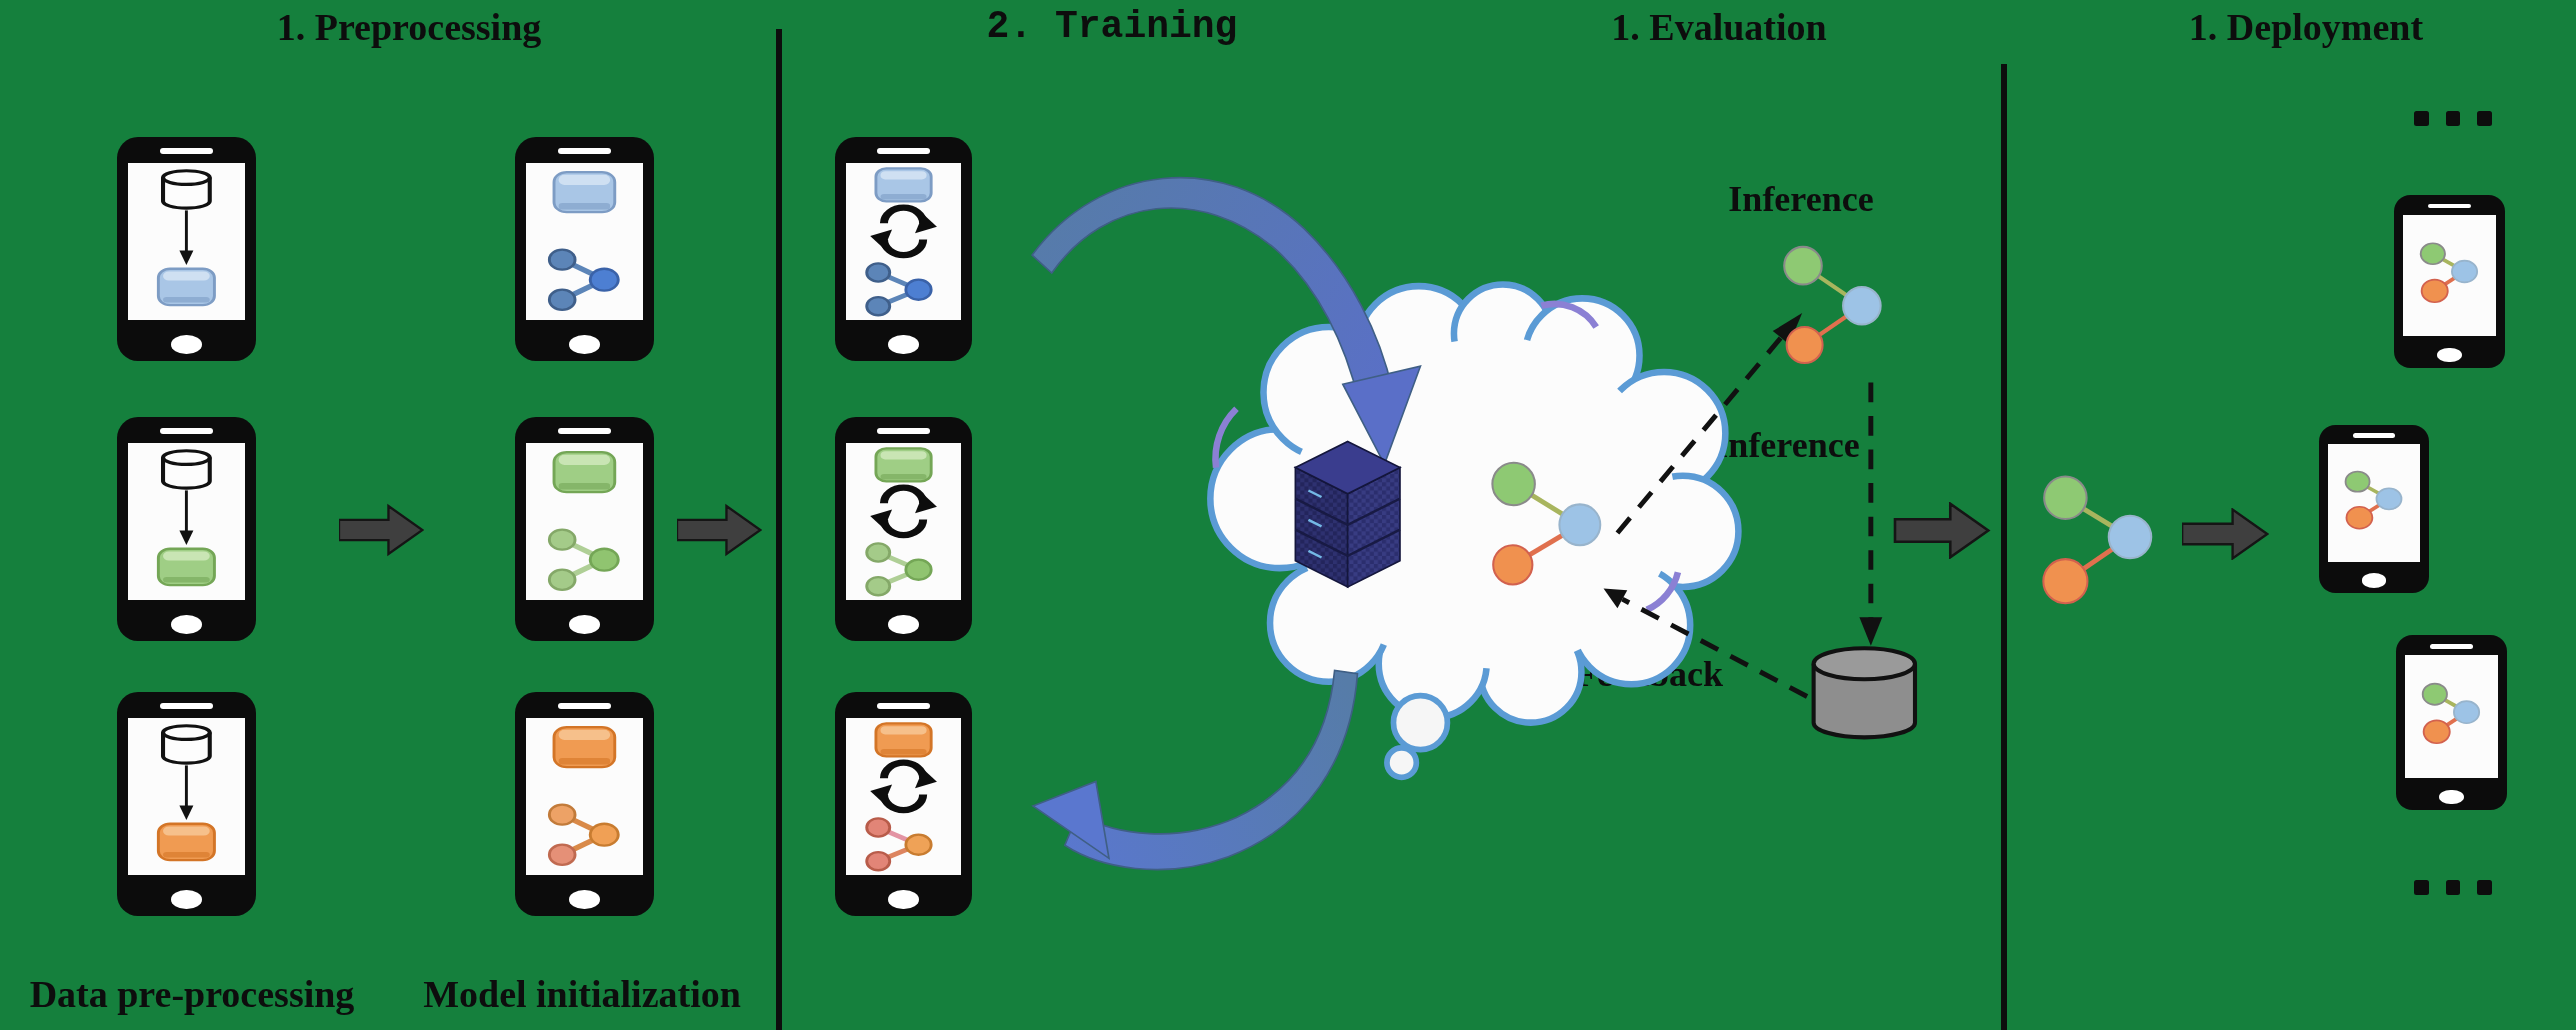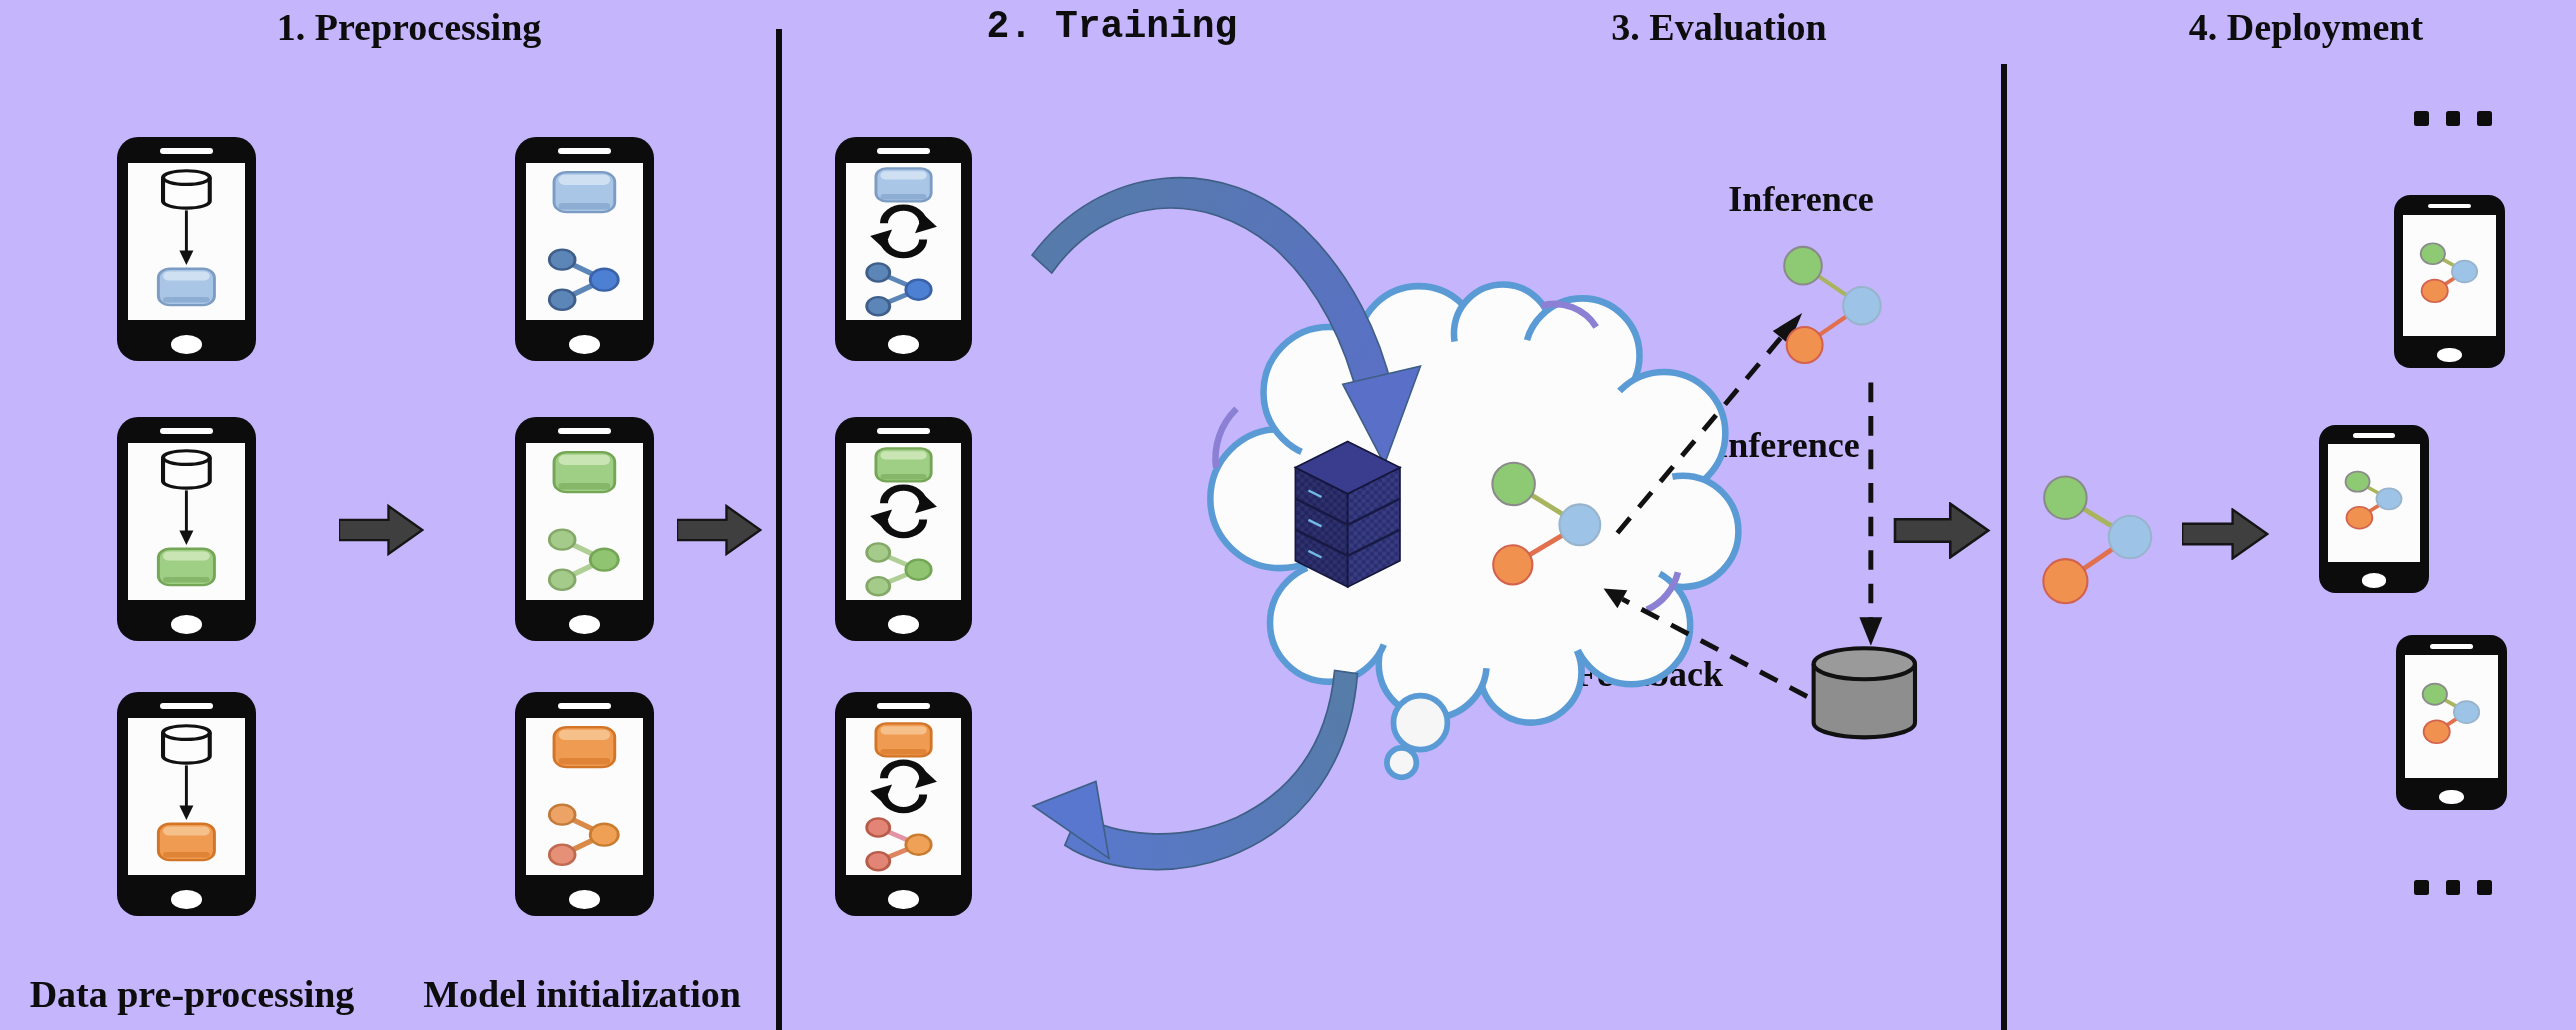--- a/index.html
+++ b/index.html
@@ -1,16 +1,16 @@
 <!DOCTYPE html>
 <html style="font-size:13px"><head>
 <meta charset="utf-8">
 <style>
   html,body{margin:0;padding:0;background:#f6f6f6;}
-  #canvas{position:relative;width:2576px;height:1030px;background:#c4b5fd;overflow:hidden;
+  #canvas{position:relative;width:2576px;height:1030px;background:#15803d;overflow:hidden;
           font-family:"Liberation Serif",serif;}
   .title{position:absolute;transform:translateX(-50%);font-weight:700;font-size:38px;color:#0d0d0d;white-space:nowrap;}
   .biglabel{position:absolute;transform:translateX(-50%);font-weight:700;font-size:38px;color:#0d0d0d;white-space:nowrap;}
   .annot{position:absolute;transform:translateX(-50%);font-weight:700;font-size:36px;color:#0d0d0d;white-space:nowrap;text-align:center;}
   .divider{position:absolute;width:5.7px;background:#0d0d0d;}
   .phone{position:absolute;background:#0c0c0c;border-radius:21px;}
   .phone.small{border-radius:16.4px;}
   .ph-screen{position:absolute;left:8%;right:8%;top:11.5%;bottom:18.5%;background:#fcfcfc;}
   .ph-screen svg{position:absolute;left:0;top:0;width:100%;height:100%;}
   .ph-speaker{position:absolute;left:31%;right:31%;top:5%;height:2.8%;background:#fff;border-radius:6.5px;}
@@ -20,22 +20,22 @@
   .ellipsis .dot{width:14.7px;height:14.7px;background:#0d0d0d;border-radius:2.5px;}
   #overlay{position:absolute;left:0;top:0;pointer-events:none;}
 </style>
 </head>
 <body>
 
 <div id="canvas">
 
   <div class="title" style="left:409px;top:4.9px;">1. Preprocessing</div>
   <div class="title" style="left:1112px;top:4.9px;font-family:Liberation Mono, monospace;">2. Training</div>
-  <div class="title" style="left:1719px;top:4.9px;">3. Evaluation</div>
-  <div class="title" style="left:2306px;top:4.9px;">4. Deployment</div>
+  <div class="title" style="left:1719px;top:4.9px;">1. Evaluation</div>
+  <div class="title" style="left:2306px;top:4.9px;">1. Deployment</div>
 
   <div class="divider" style="left:776px;top:29px;height:1001px;"></div>
   <div class="divider" style="left:2001px;top:64px;height:967px;"></div>
 
   <div class="biglabel" style="left:192px;top:972px;">Data pre-processing</div>
   <div class="biglabel" style="left:582px;top:972px;">Model initialization</div>
 
   <div class="annot" style="left:1801px;top:178px;">Inference</div>
   <div class="annot" style="left:1787px;top:424px;">Inference</div>
   <div class="annot" style="left:1649px;top:653px;">Feedback</div>

